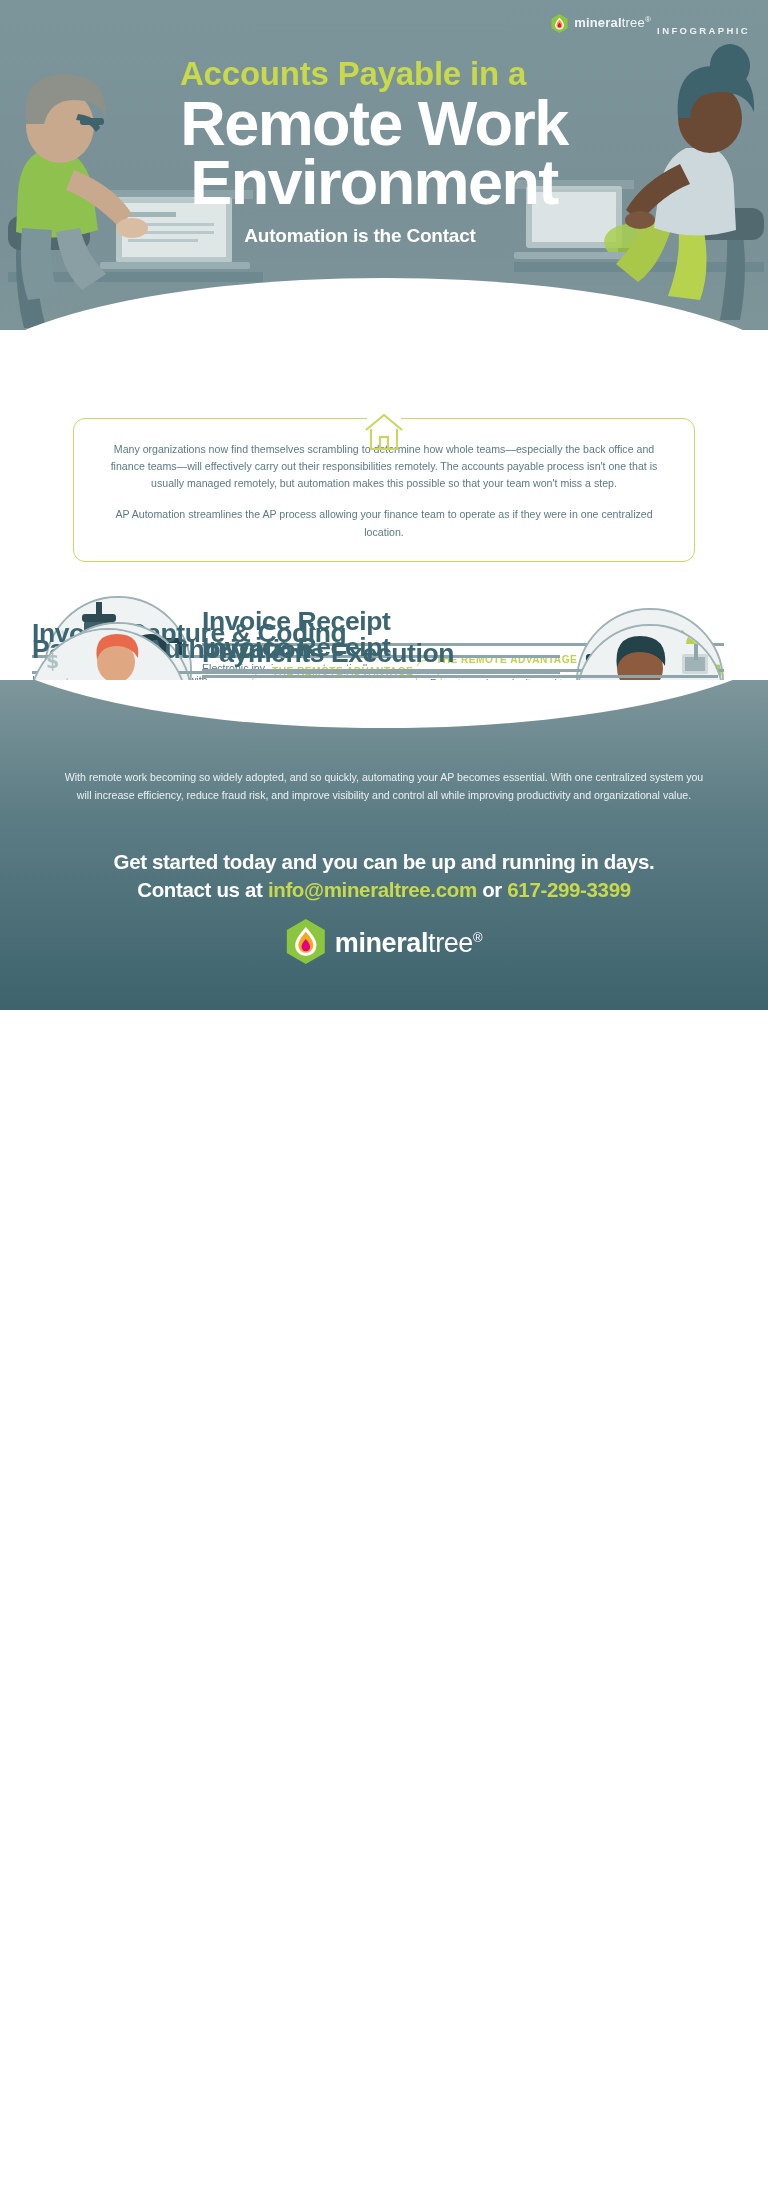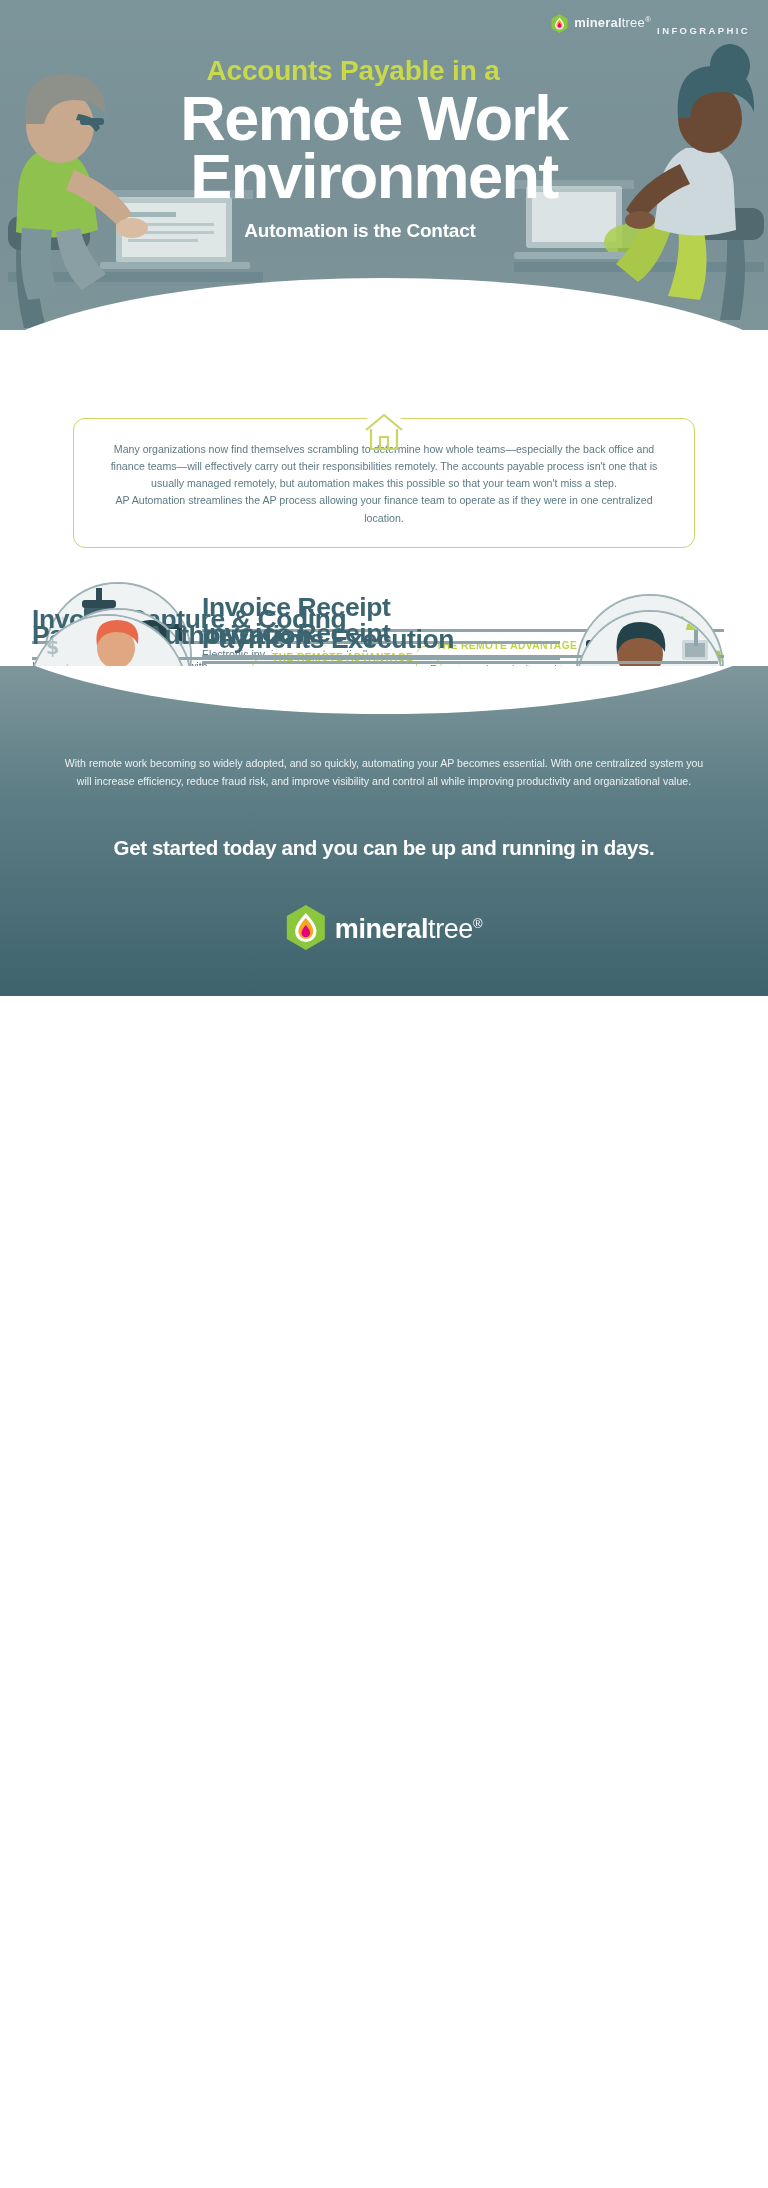--- a/index.html
+++ b/index.html
@@ -30,21 +30,21 @@
   }
   .brand-name .light{ font-weight:400; }
   .brand-sub{
     font-size:9.5px; color:#eef2f2; letter-spacing:2.4px; font-weight:700;margin-top:15px;
   }
   .hero-text{
     position:absolute; left:0; right:0; top:56px; z-index:6;
     text-align:center; padding:0 40px;
   }
   .hero-eyebrow{
-    font-size:28px; font-weight:700; color:#c8d94a; letter-spacing:-.2px;
+    font-size:33px; font-weight:700; color:#c8d94a; letter-spacing:-.2px;
     line-height:1.1; text-align:center; padding-right:62px;
   }
   .hero-title{
     font-size:63px; font-weight:700; color:#ffffff; line-height:.93;
     letter-spacing:-1.6px; margin-top:2px; text-align:center;
     padding-right:20px;
   }
   .hero-title .l2{ display:block; }
   .hero-sub{
     margin-top:14px; font-size:19px; font-weight:700; color:#ffffff;
@@ -65,21 +65,21 @@
     position:absolute; left:50%; transform:translateX(-50%); top:82px;
     width:44px; height:40px; z-index:3;
   }
   .intro-box{
     border:1.4px solid #cbd663; border-radius:12px; background:#fff;
     padding:22px 30px 20px; text-align:center; position:relative;
   }
   .intro-box p{
     font-size:10.6px; line-height:1.62; color:#5d7a84;
   }
-  .intro-box p + p{ }
+  .intro-box p + p{ margin-top:14px; }
   .intro-notch{
     position:absolute; top:-2px; left:50%; transform:translateX(-50%);
     width:34px; height:5px; background:#fff;
   }
 
   
   .step{ position:relative; width:768px; margin-top:26px; }
   .circle{
     position:absolute; border-radius:50%; overflow:hidden;
     background:#e7ecec; border:2.5px solid #9fb2b6;
@@ -438,20 +438,23 @@
   </div>
 </div>
 
 <div class="footer" style="margin-top:118px;">
   <div class="footer-top-curve"></div>
 
   <div class="f-para">With remote work becoming so widely adopted, and so quickly, automating your AP becomes essential. With one centralized system you will increase efficiency, reduce fraud risk, and improve visibility and control all while improving productivity and organizational value.</div>
 
   <div class="f-cta">
     <div>Get started today and you can be up and running in days.</div>
+    <div>
+      <span>Contact us at </span><a class="hl" href="#" style="text-decoration:none;">info@mineraltree.com</a><span> or </span><a class="hl" href="#" style="text-decoration:none;">617-299-3399</a>
+    </div>
   </div>
 
   <div class="f-logo">
     <span>
       <svg width="40" height="45" viewBox="0 0 40 45">
         <polygon points="20,0 39,11 39,34 20,45 1,34 1,11" fill="#8cc63f"></polygon>
         <path d="M20 8 C27.5 16.4 30.6 21.2 30.6 26.4 a10.6 10.6 0 0 1-21.2 0 C9.4 21.2 12.5 16.4 20 8z" fill="#ffffff"></path>
         <path d="M20 12.8 C25.3 19 27.4 22.6 27.4 26.4 a7.4 7.4 0 0 1-14.8 0 C12.6 22.6 14.7 19 20 12.8z" fill="#f5a623"></path>
         <path d="M20 20 C23.1 23.8 24.3 25.8 24.3 27.9 a4.3 4.3 0 0 1-8.6 0 C15.7 25.8 16.9 23.8 20 20z" fill="#e6007e"></path>
       </svg>

